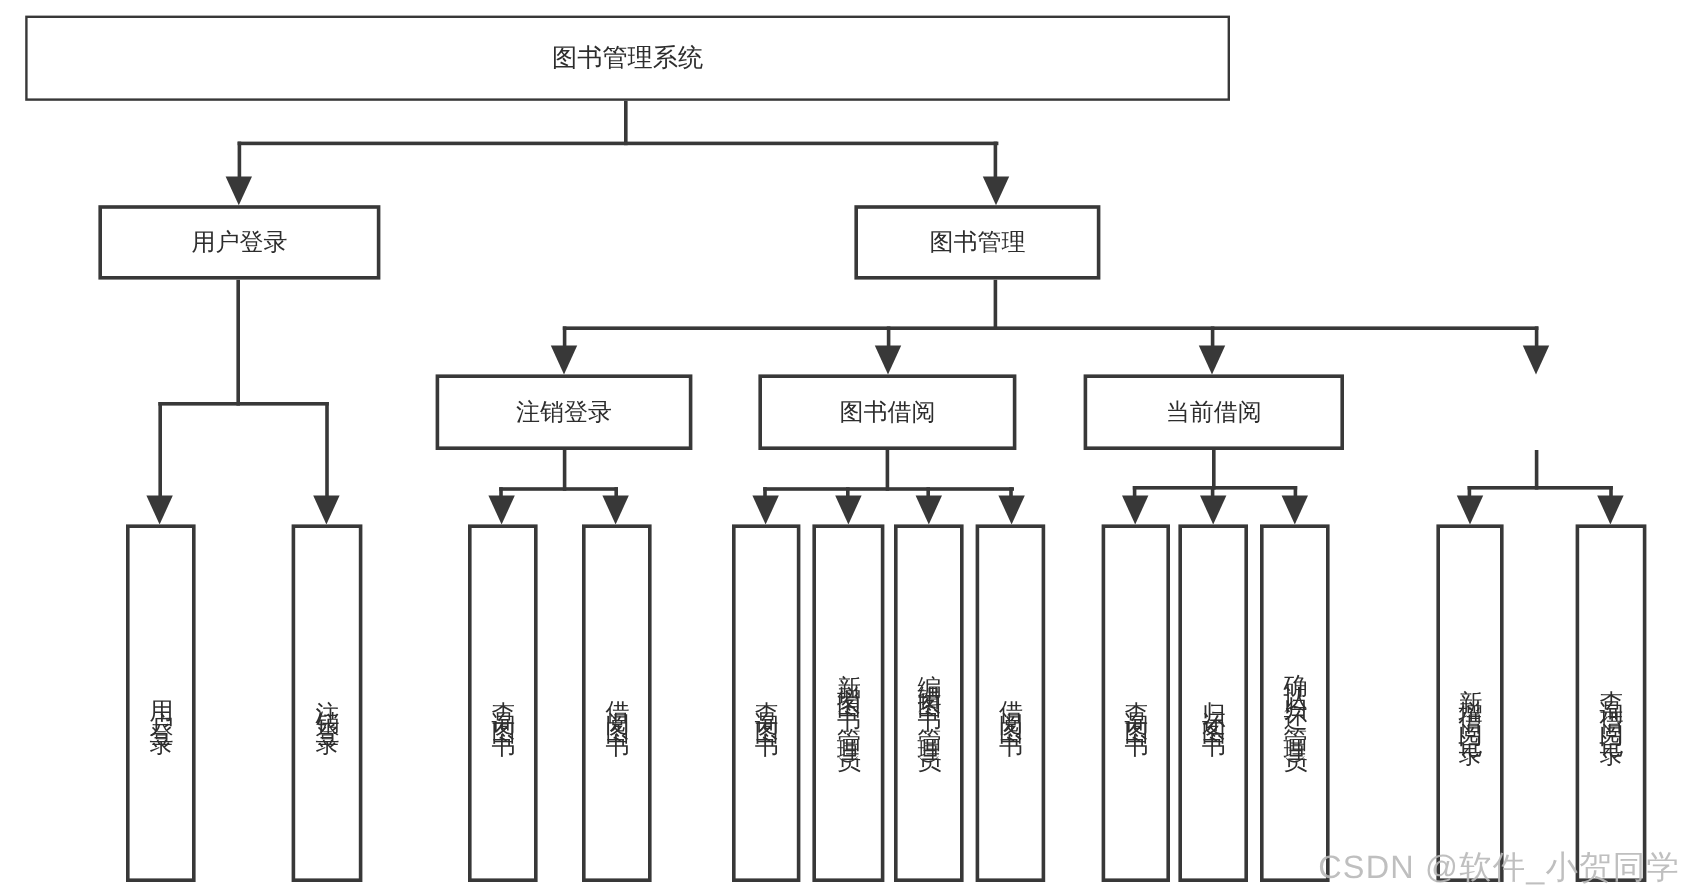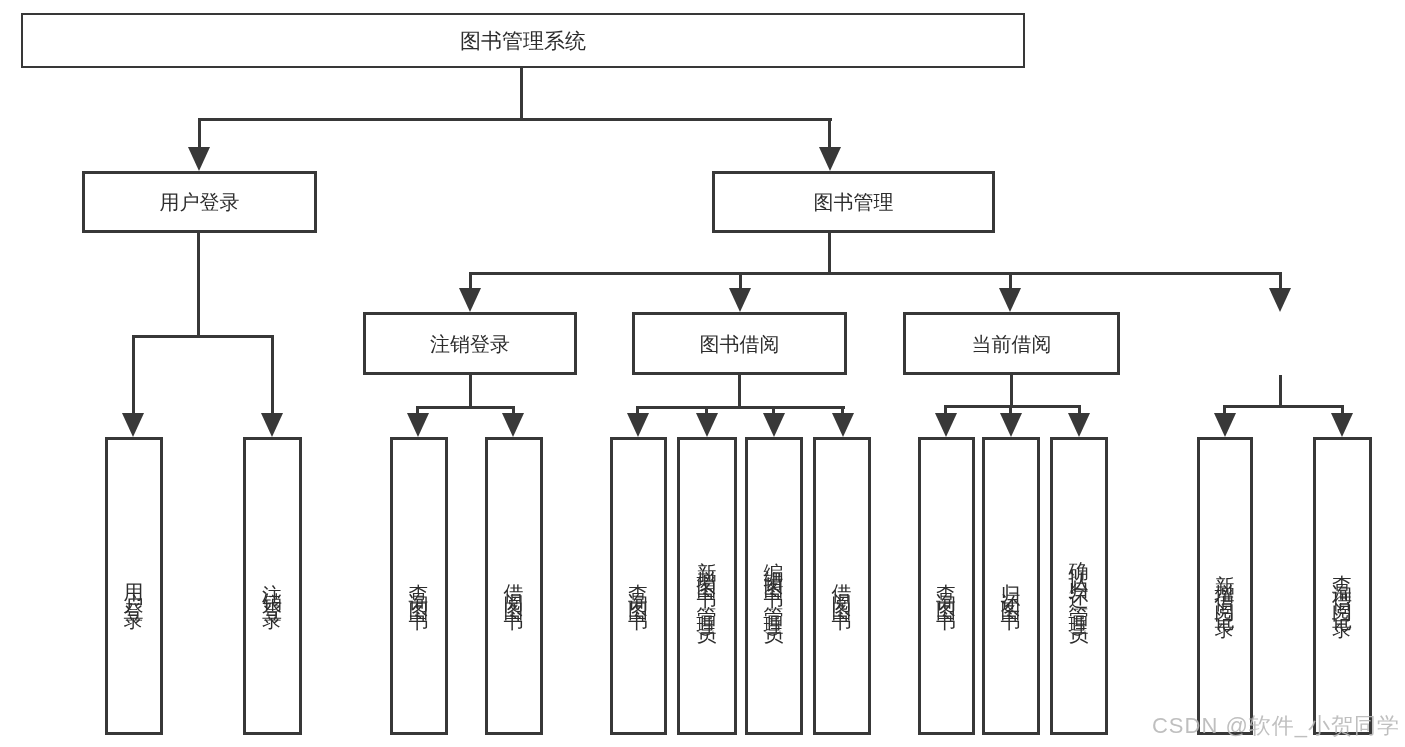--- a/index.html
+++ b/index.html
@@ -40,47 +40,47 @@
     position:absolute;
     width:0;height:0;
     border-left:11px solid transparent;
     border-right:11px solid transparent;
     border-top:24px solid var(--line,#383838);
     z-index:1;
   }
   .watermark{
     position:absolute;
     right:5px;bottom:6px;
-    font-size:22px;
+    font-size:27px;
     letter-spacing:1px;
     color:var(--watermark,#b9b9b9);
     opacity:.9;
     z-index:3;
   }
 </style>
 </head>
 <body>
 
 <div class="canvas">
 
-  <div class="box root" style="left:21px;top:13px;width:1004px;height:55px;">
+  <div class="box root" style="left:21px;top:13px;width:1004px;height:71px;">
     <span>图书管理系统</span>
   </div>
 
   <div class="line" style="left:520px;top:68px;width:3px;height:53px;"></div>
   <div class="line" style="left:198px;top:118px;width:634px;height:3px;"></div>
   <div class="line" style="left:198px;top:118px;width:3px;height:32px;"></div>
   <div class="arrow" style="left:188px;top:147px;"></div>
   <div class="line" style="left:828px;top:118px;width:3px;height:32px;"></div>
   <div class="arrow" style="left:819px;top:147px;"></div>
 
   <div class="box" style="left:82px;top:171px;width:235px;height:62px;">
     <span>用户登录</span>
   </div>
-  <div class="box" style="left:712px;top:171px;width:283px;height:62px;">
+  <div class="box" style="left:712px;top:171px;width:205px;height:62px;">
     <span>图书管理</span>
   </div>
 
   <div class="line" style="left:197px;top:233px;width:3px;height:105px;"></div>
   <div class="line" style="left:132px;top:335px;width:142px;height:3px;"></div>
   <div class="line" style="left:132px;top:335px;width:3px;height:80px;"></div>
   <div class="arrow" style="left:122px;top:413px;"></div>
   <div class="line" style="left:271px;top:335px;width:3px;height:80px;"></div>
   <div class="arrow" style="left:261px;top:413px;"></div>
 

